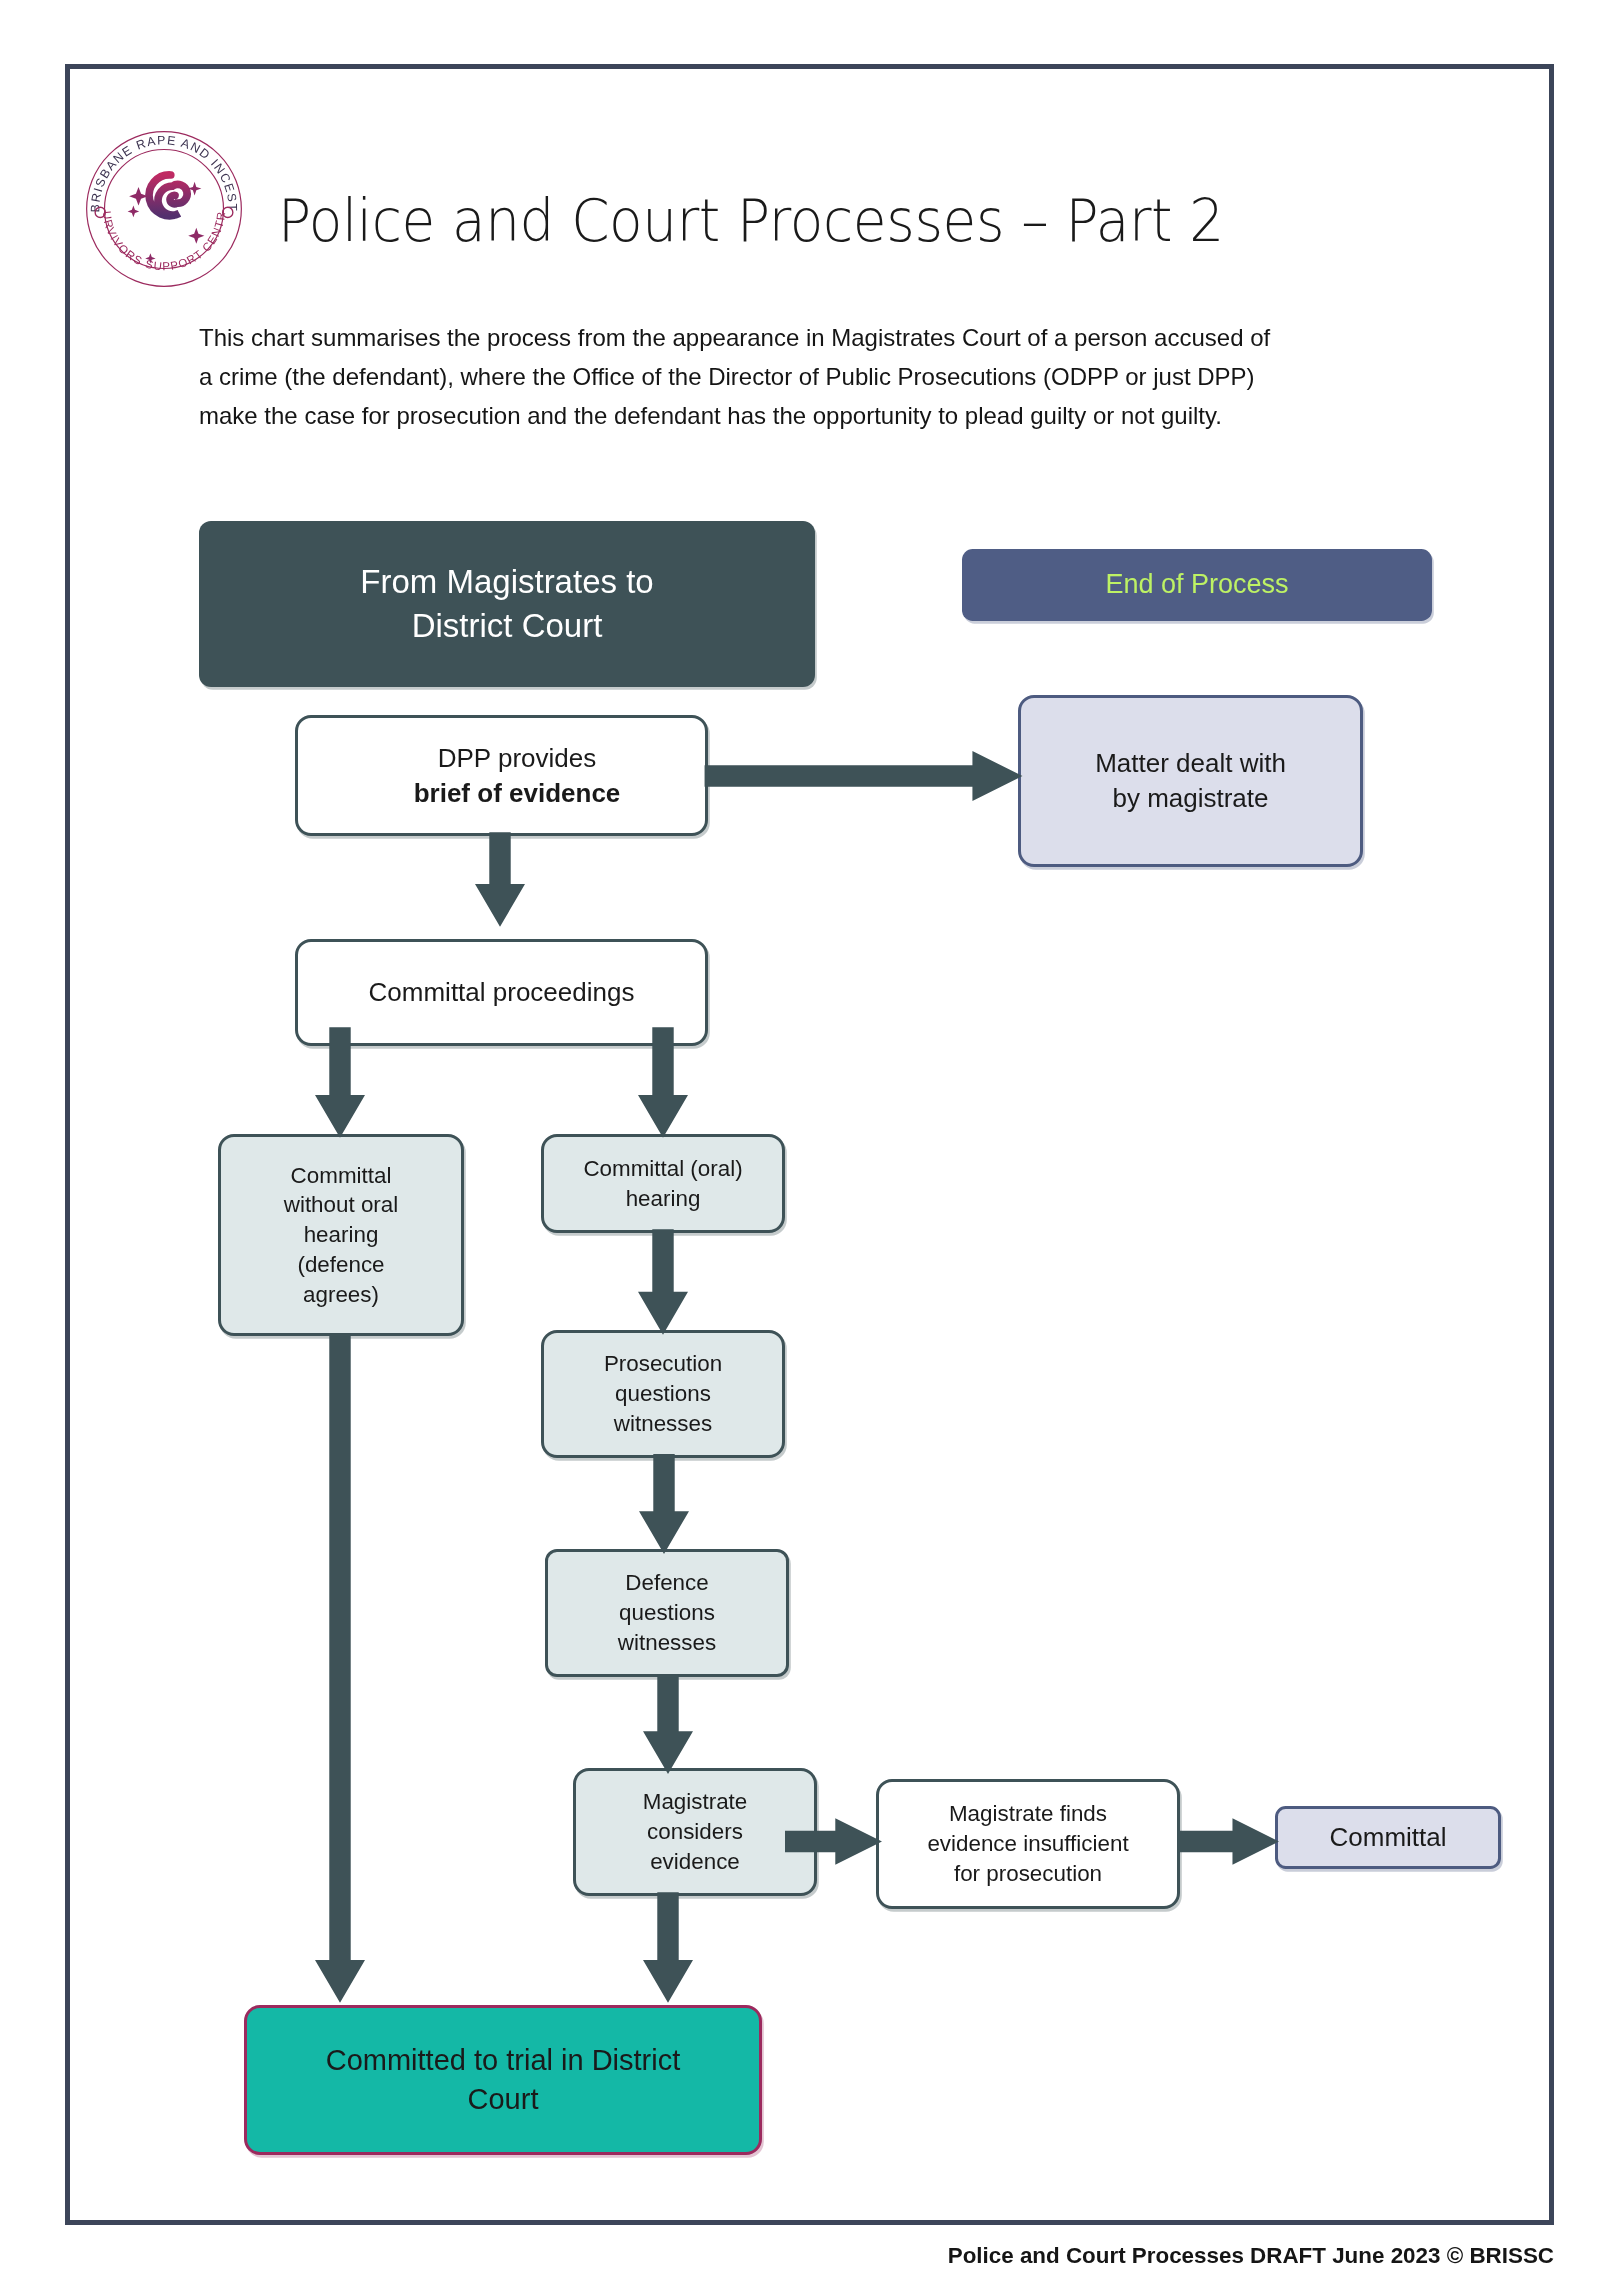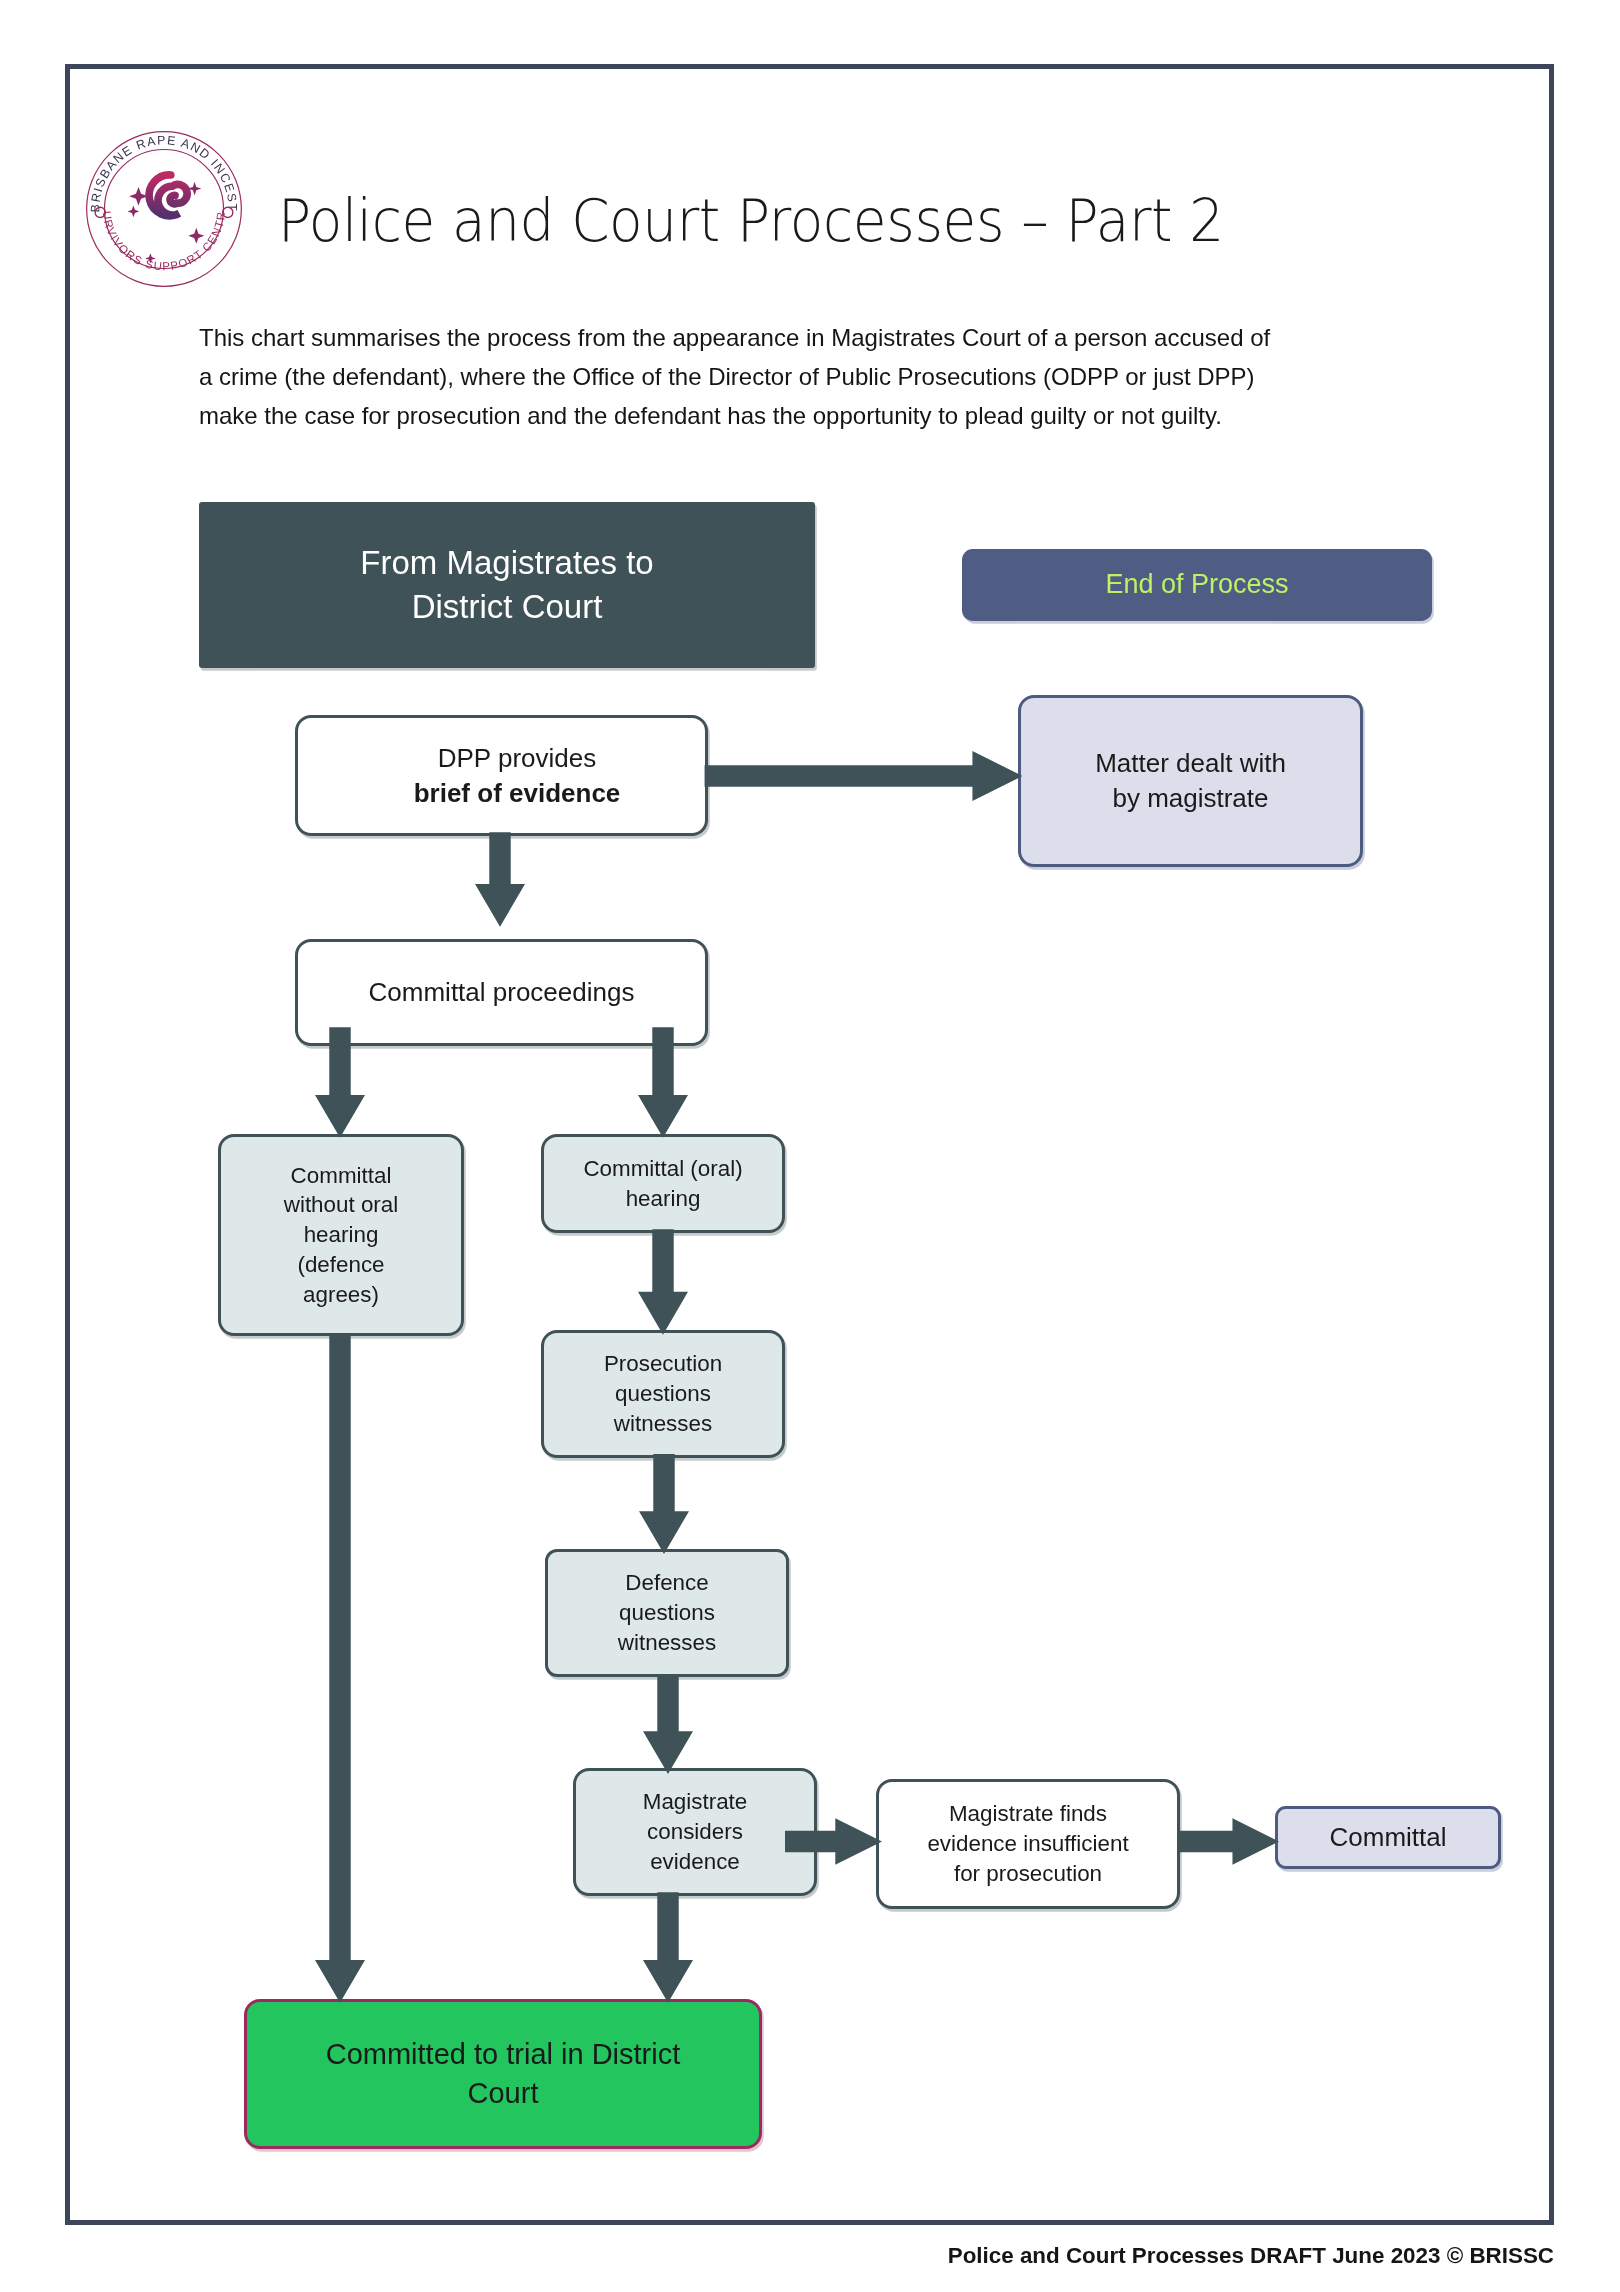--- a/index.html
+++ b/index.html
@@ -92,30 +92,32 @@
     background: #dfe8e9;
     border: 3.6px solid #3e5257;
     box-shadow: 1.8px 2.7px 0 rgba(62,82,87,0.30);
   }
   .n-lav {
     background: #dcdeeb;
     border: 3.6px solid #4d5b80;
     box-shadow: 1.8px 2.7px 0 rgba(77,91,128,0.30);
   }
   .n-pink {
-    background: #22c55e;
+    background: #14b8a6;
     border: 3.6px solid #9c2a5e;
     box-shadow: 1.8px 2.7px 0 rgba(156,42,94,0.28);
+    margin-top: 6px;
   }
   .n-dark {
     background: #3e5257;
     border: none;
     color: #ffffff;
-    border-radius: 3px;
+    border-radius: 12px;
     box-shadow: 1.8px 2.7px 0 rgba(62,82,87,0.30);
+    margin-top: 19px;
   }
   .n-blue {
     background: #4f5d85;
     border: none;
     color: #bef264;
     border-radius: 10.7px;
     box-shadow: 1.8px 2.7px 0 rgba(79,93,133,0.30);
   }
 
   

